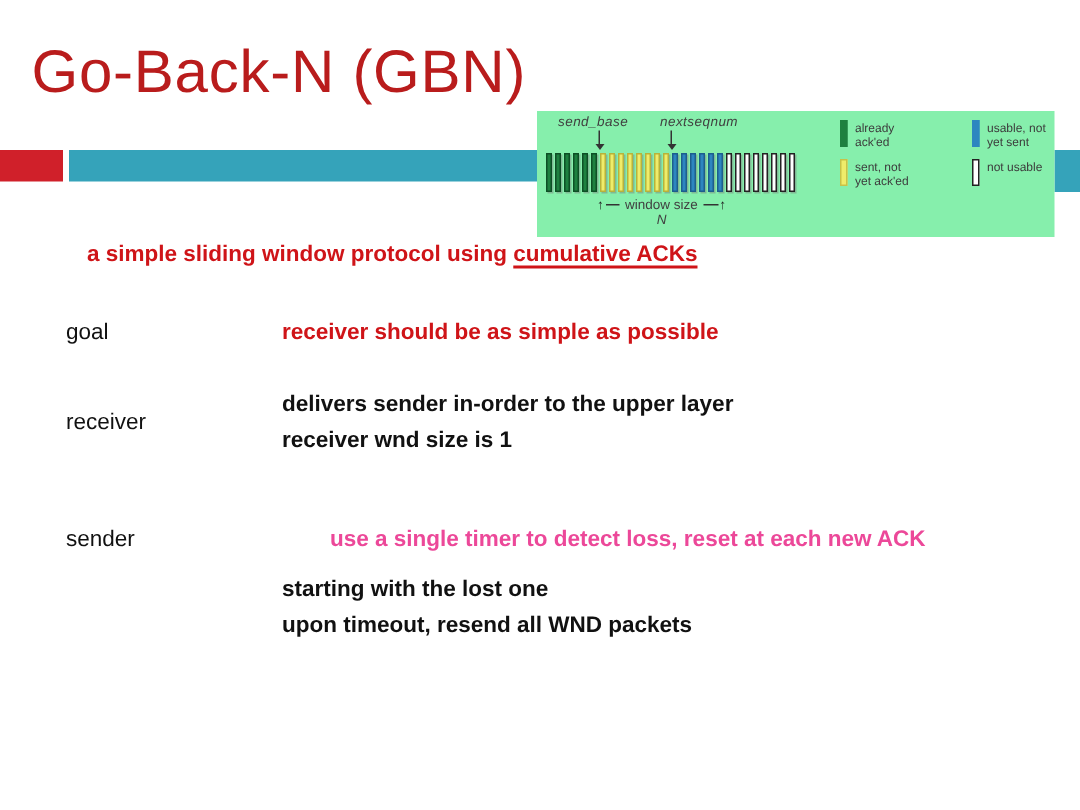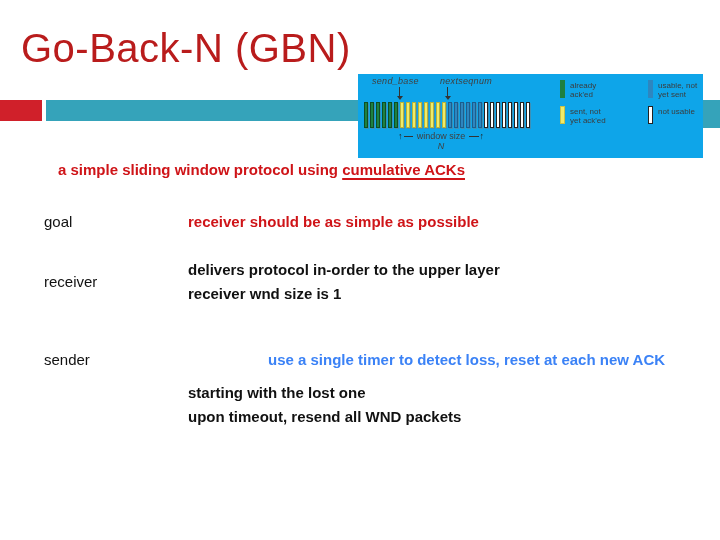--- a/index.html
+++ b/index.html
@@ -8,21 +8,21 @@
   .slide{position:absolute;inset:0;background:#fff;}
 
   .title{position:absolute;left:21px;top:26px;margin:0;
          font-size:40px;font-weight:400;color:#58595b;letter-spacing:0.5px;}
 
   .band-red{position:absolute;left:0;top:100px;width:42px;height:21px;}
   .band-teal{position:absolute;left:46px;top:100px;width:313px;height:21px;}
   .band-teal-right{position:absolute;left:703px;top:100px;width:17px;height:28px;}
 
   
-  .diagram{position:absolute;left:358px;top:74px;width:345px;height:84px;background:#0ea5e9;}
+  .diagram{position:absolute;left:358px;top:74px;width:345px;height:84px;background:#86efac;}
   .dlbl{position:absolute;font-size:9px;color:#404040;font-style:italic;letter-spacing:0.3px;}
   .lbl-sendbase{left:14px;top:2px;}
   .lbl-nextseq{left:82px;top:2px;text-align:right;}
   .down-arrow{position:absolute;display:flex;flex-direction:column;align-items:center;width:7px;}
   .down-arrow .stem{width:1px;height:9px;background:#333;}
   .down-arrow .tri{width:0;height:0;border-left:3px solid transparent;
                    border-right:3px solid transparent;border-top:4px solid #333;}
   .arrow-1{left:38px;top:13px;}
   .arrow-2{left:86px;top:13px;}
   .bars{position:absolute;left:6px;top:28px;display:flex;gap:2px;}
@@ -139,27 +139,27 @@
   <div id="rows">
       <div class="crow" style="top: 210px;">
         <span class="rlabel">goal</span>
         <div class="rcontent" style="color: rgb(207, 20, 24);">
           <div>receiver should be as simple as possible</div>
         </div>
       </div>
       <div class="crow" style="top: 258px; align-items: center;">
         <span class="rlabel">receiver</span>
         <div class="rcontent" style="color: rgb(17, 17, 17);">
-          <div>delivers protocol in-order to the upper layer</div>
+          <div>delivers sender in-order to the upper layer</div>
           <div>receiver wnd size is 1</div>
         </div>
       </div>
       <div class="crow" style="top: 348px; gap: 32px;">
         <span class="rlabel">sender</span>
-        <div class="rcontent" style="color: #3b82f6; margin-left: 48px;">
+        <div class="rcontent" style="color: #ec4899;">
           <div>use a single timer to detect loss, reset at each new ACK</div>
         </div>
       </div>
       <div class="crow" style="top: 381px;">
         <span class="rlabel"></span>
         <div class="rcontent" style="color: rgb(17, 17, 17);">
           <div>starting with the lost one</div>
           <div>upon timeout, resend all WND packets</div>
         </div>
       </div>

